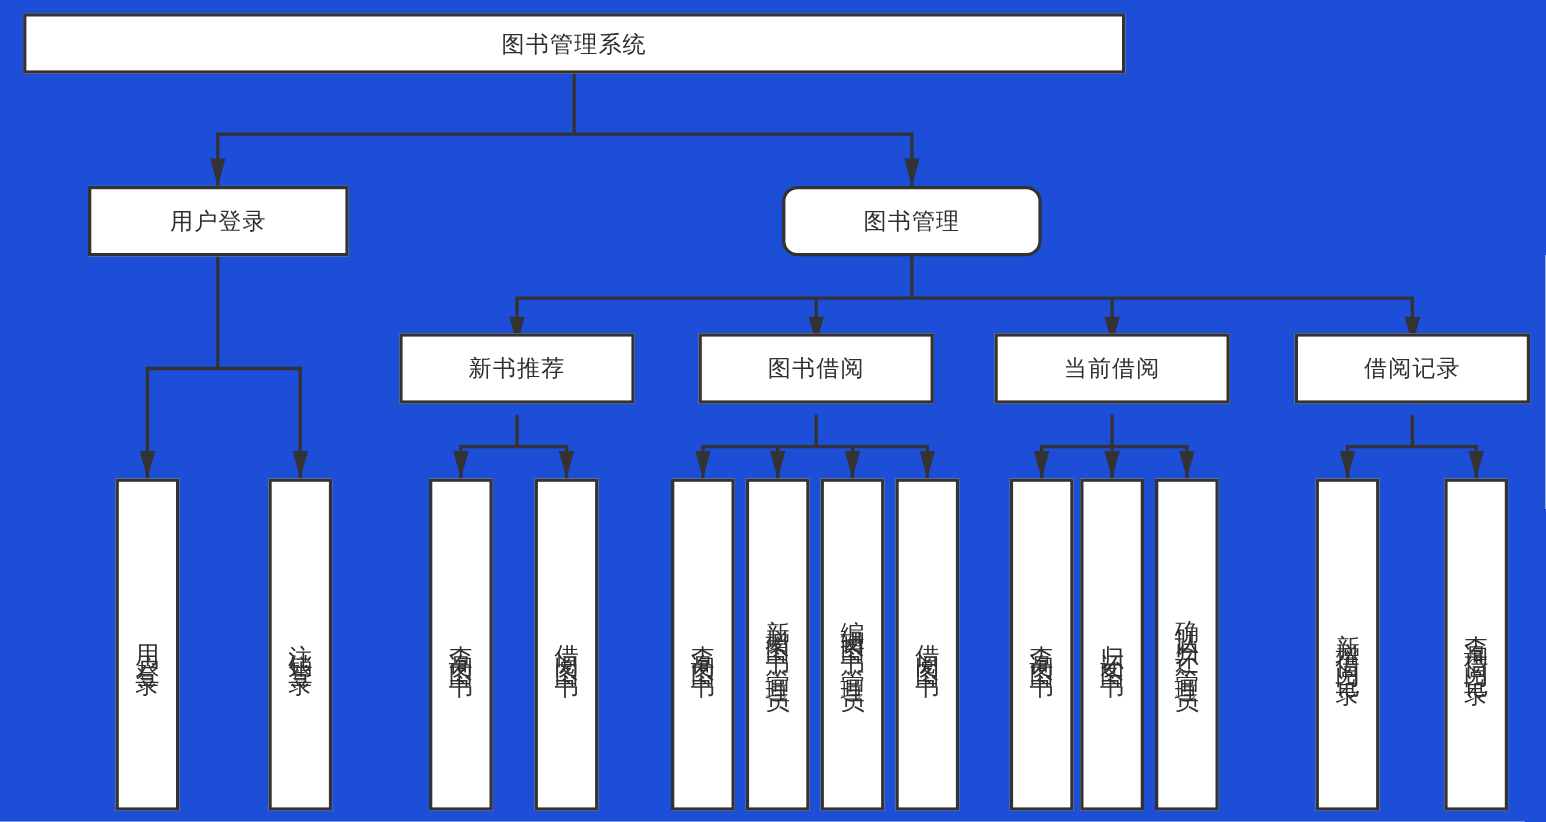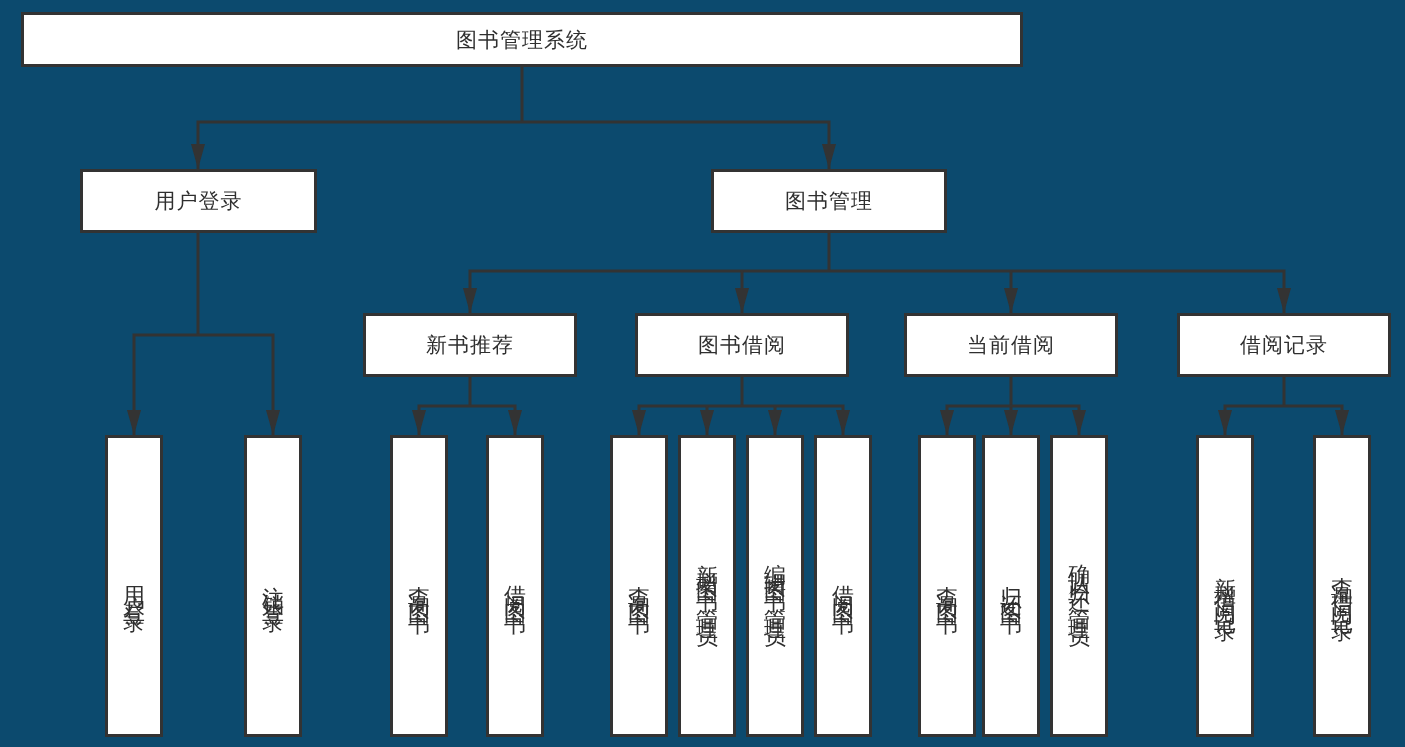--- a/index.html
+++ b/index.html
@@ -7,21 +7,21 @@
     padding: 0;
     background: #ffffff;
   }
   body {
     font-family: "Liberation Sans", "DejaVu Sans", sans-serif;
   }
   .canvas {
     position: relative;
     width: 1405px;
     height: 747px;
-    background: #0c4a6e;
+    background: #1d4ed8;
     overflow: hidden;
     text-decoration: underline;
   }
   .wires {
     position: absolute;
     left: 0;
     top: 0;
     width: 1405px;
     height: 747px;
   }
@@ -40,21 +40,21 @@
     font-size: 21px;
     letter-spacing: 1px;
   }
   .root {
     left: 21px;  top: 12px;  width: 1002px; height: 55px;
   }
   .lvl2 {
     top: 169px; height: 64px;
   }
   .lvl3 {
-    top: 313px; height: 64px; width: 214px;
+    top: 303px; height: 64px; width: 214px;
   }
   .leaf {
     top: 435px; height: 302px; width: 58px;
     font-size: 22px;
     writing-mode: vertical-rl;
     text-orientation: mixed;
     letter-spacing: 9px;
     line-height: 1;
   }
   .watermark {
@@ -127,21 +127,21 @@
       <path class="wire" d="M1284,377 V406"></path>
       <path class="wire" d="M1225,435 V406 H1342 V435"></path>
       <polygon class="head" points="1218,410 1232,410 1225,435"></polygon>
       <polygon class="head" points="1335,410 1349,410 1342,435"></polygon>
     </g>
   </svg>
 
   <div class="node hnode root">图书管理系统</div>
 
   <div class="node hnode lvl2" style="left:80px; width:237px;">用户登录</div>
-  <div class="node hnode lvl2" style="left:711px; width:236px;">图书管理</div>
+  <div class="node hnode lvl2" style="left:711px; width:236px;border-radius:14px;">图书管理</div>
 
   <div class="node hnode lvl3" style="left:363px;">新书推荐</div>
   <div class="node hnode lvl3" style="left:904px;">当前借阅</div>
   <div class="node hnode lvl3" style="left:635px;">图书借阅</div>
   <div class="node hnode lvl3" style="left:1177px;">借阅记录</div>
 
   <div class="node leaf" style="left:105px;">用户登录</div>
   <div class="node leaf" style="left:244px;">注销登录</div>
 
   <div class="node leaf" style="left:390px;">查询图书</div>

